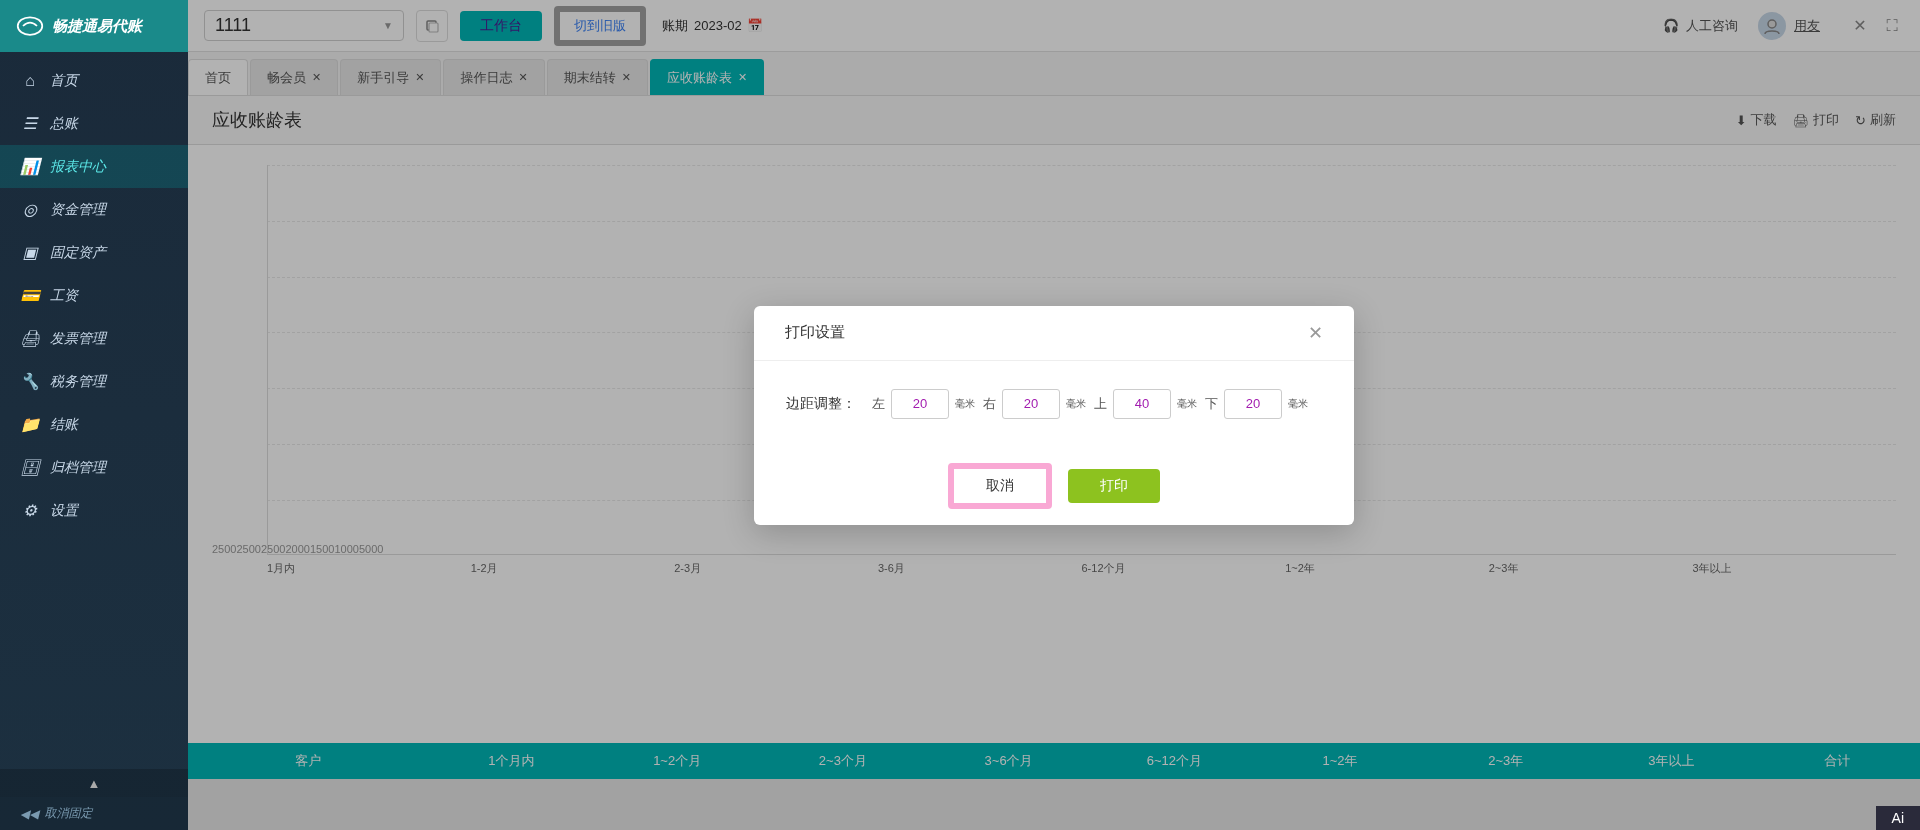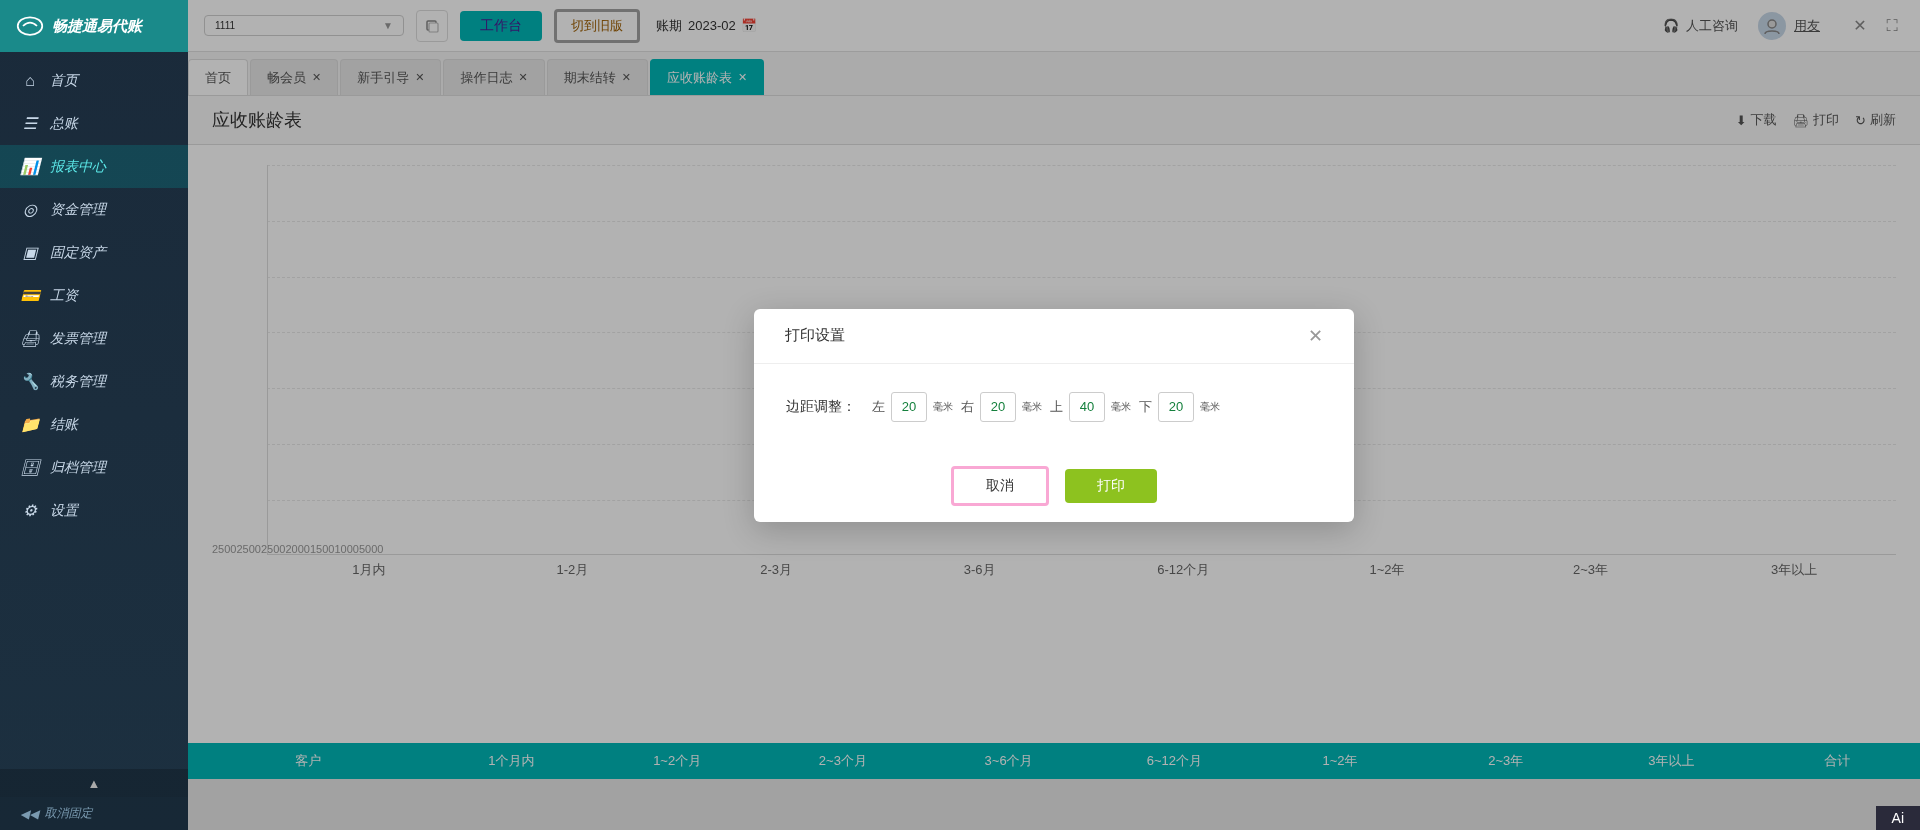--- a/index.html
+++ b/index.html
@@ -40,34 +40,34 @@
     .header {
       position: fixed; left: 188px; top: 0; right: 0; height: 52px;
       background: white; display: flex; align-items: center; z-index: 99;
       border-bottom: 1px solid #e0e0e0; padding: 0 16px; gap: 12px;
     }
     .header-company {
       display: flex; align-items: center; gap: 6px;
       border: 1px solid #d0d0d0; border-radius: 4px; padding: 4px 10px;
       min-width: 200px; cursor: pointer; color: #333;
     }
-    .header-company-name { font-size: 10px; flex: 1; }
+    .header-company-name { font-size: 18px; flex: 1; }
     .header-company-arrow { color: #999; font-size: 10px; }
     .header-copy-btn {
       width: 32px; height: 32px; border: 1px solid #ddd; border-radius: 4px;
       display: flex; align-items: center; justify-content: center; cursor: pointer;
       color: #666; background: white;
     }
     .header-workbench {
       background: #00b8b8; color: #4c1d95; border: none; border-radius: 4px;
       padding: 6px 20px; font-size: 14px; cursor: pointer;
     }
     .header-switch {
-      border: 3px solid #a3a3a3; border-radius: 4px; padding: 5px 14px;
-      background: white; cursor: pointer; font-size: 13px; color: #a16207;
+      border: 6px solid #a3a3a3; border-radius: 4px; padding: 5px 14px;
+      background: white; cursor: pointer; font-size: 13px; color: #3b82f6;
     }
     .header-period {
       display: flex; align-items: center; gap: 6px; color: #333; font-size: 13px;
       margin-left: 4px;
     }
     .header-right {
       margin-left: auto; display: flex; align-items: center; gap: 20px;
     }
     .header-support {
       display: flex; align-items: center; gap: 6px; color: #555; cursor: pointer; font-size: 13px;
@@ -154,21 +154,21 @@
     .chart-bar {
       width: 60%; background: repeating-linear-gradient(
         45deg, #c8d8c8, #c8d8c8 4px, #a8b8a8 4px, #a8b8a8 8px
       );
     }
     .chart-x-labels {
       position: absolute; left: 55px; right: 0; bottom: 0; height: 28px;
       display: flex;
     }
     .chart-x-label {
-      flex: 1; text-align: center; font-size: 13px; color: #666; padding-top: 4px;
+      flex: 1; font-size: 11px; color: #666; padding-top: 4px;
     }
 
     
     .table-header {
       position: absolute; bottom: 0; left: 0; right: 0; height: 36px;
       background: #00b8b8; display: flex; align-items: center; margin-top: 11px;
     }
     .table-header-cell {
       flex: 1; text-align: center; color: white; font-size: 13px; padding: 0 8px;
     }
@@ -188,29 +188,29 @@
       display: flex; align-items: center; justify-content: space-between;
     }
     .dialog-title { font-size: 15px; color: #333; font-weight: 500; }
     .dialog-close { color: #999; cursor: pointer; font-size: 18px; background: none; border: none; }
     .dialog-body { padding: 28px 32px; }
     .dialog-row { display: flex; align-items: center; gap: 8px; flex-wrap: wrap; }
     .dialog-label { font-size: 14px; color: #333; margin-right: 8px; }
     .dialog-margin-group { display: flex; align-items: center; gap: 6px; }
     .dialog-margin-label { font-size: 13px; color: #555; }
     .dialog-margin-input {
-      width: 36px; height: 30px; border: 1px solid #ccc; border-radius: 3px;
-      text-align: center; font-size: 13px; color: #15803d;
+      width: 58px; height: 30px; border: 1px solid #ccc; border-radius: 3px;
+      text-align: center; font-size: 13px; color: #a21caf;
     }
     .dialog-margin-unit { font-size: 10px; color: #555; }
     .dialog-footer {
       padding: 16px 20px; display: flex; align-items: center; justify-content: center; gap: 16px;
     }
     .btn-cancel {
-      padding: 8px 32px; border: 3px solid #f9a8d4; border-radius: 4px;
+      padding: 8px 32px; border: 6px solid #f9a8d4; border-radius: 4px;
       background: white; color: #333; cursor: pointer; font-size: 14px;
     }
     .btn-print {
       padding: 8px 32px; border: none; border-radius: 4px;
       background: #8dc21f; color: white; cursor: pointer; font-size: 14px;
     }
 
     
     .ai-badge {
       position: fixed; bottom: 0; right: 0; background: #2a2a3a;

